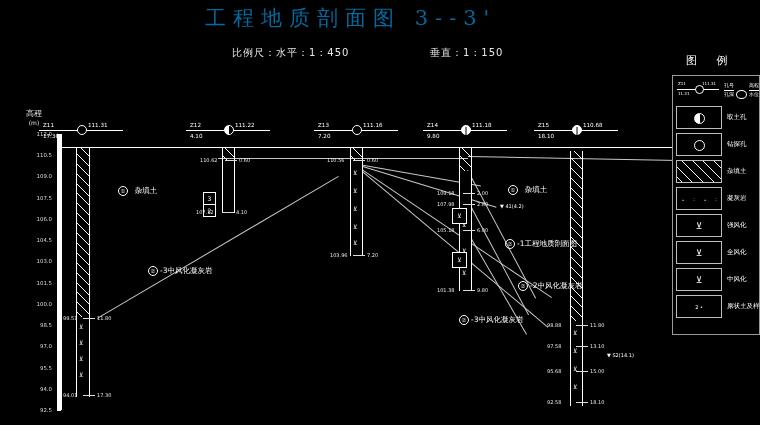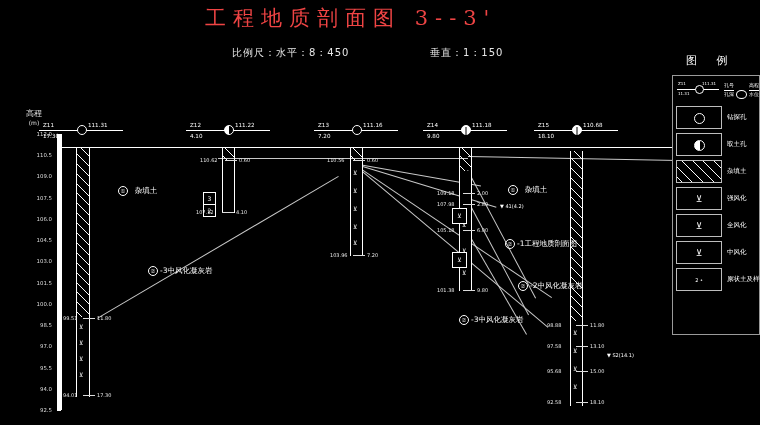--- a/index.html
+++ b/index.html
@@ -1,21 +1,21 @@
 <!DOCTYPE html>
 <html><head>
 <meta charset="utf-8">
 <style>
   html,body{margin:0;padding:0;background:#000;}
   body{width:760px;height:425px;overflow:hidden;
        font-family:"DejaVu Sans","Liberation Sans",sans-serif;color:#fff;}
   #stage{position:relative;width:760px;height:425px;background:#000;}
   .t{position:absolute;white-space:nowrap;line-height:1;}
   
-  .title{font-size:21px;letter-spacing:7px;color:#ef4444;font-family:"DejaVu Serif","Liberation Serif",serif;}
+  .title{font-size:21px;letter-spacing:7px;color:#0369a1;font-family:"DejaVu Serif","Liberation Serif",serif;}
   .subt{font-size:10px;color:#e8e8e8;letter-spacing:1px;}
   
   .axisbar{position:absolute;background:#fff;width:5px;}
   .tickline{position:absolute;background:#fff;height:1px;width:4px;}
   .ticklbl{position:absolute;font-size:5.4px;color:#dcdcdc;text-align:right;width:26px;}
   .axttl{font-size:8px;color:#e0e0e0;text-align:center;}
   
   .gline{position:absolute;background:#fff;height:1.2px;transform-origin:0 0;}
   .thin{position:absolute;background:#c8c8c8;height:1px;transform-origin:0 0;}
   
@@ -57,21 +57,21 @@
        transparent 0 3px,#fff 3px 3.8px,transparent 3.8px 7.5px);}
   .tuffbox{position:absolute;inset:0;font-size:5px;color:#fff;
      display:flex;align-items:center;justify-content:space-around;}
 </style>
 </head>
 <body>
 
 <div id="stage">
 
   <div class="t title" style="left:205px;top:8px;">工程地质剖面图 3--3'</div>
-  <div class="t subt" style="left:232px;top:48px;">比例尺：水平：8：450</div>
+  <div class="t subt" style="left:232px;top:48px;">比例尺：水平：1：450</div>
   <div class="t subt" style="left:430px;top:48px;">垂直：1：150</div>
 
   <div class="t axttl" style="left:14px;top:110px;width:40px;">高程</div>
   <div class="t axttl" style="left:14px;top:120px;width:40px;font-size:6px;">(m)</div>
   <div class="axisbar" style="left:57px;top:134px;height:276px;"></div>
   <div id="axis-ticks">
       <div class="tickline" style="left: 57px; top: 134px;"></div>
       <div class="ticklbl" style="left: 26px; top: 131px;">112.0</div>
       <div class="tickline" style="left: 57px; top: 155.231px;"></div>
       <div class="ticklbl" style="left: 26px; top: 152.231px;">110.5</div>
@@ -258,38 +258,49 @@
             <div style="position:absolute;left:1px;top:9px;width:42px;height:1px;background:#fff;"></div>
             <div style="position:absolute;left:2px;top:1px;font-size:4px;color:#fff;">Z11</div>
             <div style="position:absolute;left:2px;top:11px;font-size:4px;color:#fff;">11.31</div>
             <div style="position:absolute;left:26px;top:1px;font-size:4px;color:#fff;">111.31</div>
             <div style="position:absolute;left:19px;top:5px;width:7px;height:7px;border:1px solid #fff;border-radius:50%;background:#000;"></div>
           </div>
           <div class="legtxt2"><span style="display:inline-block;text-align:center;"><span style="display:block;">孔号</span><span style="display:block;border-top:1px solid #fff;">孔深</span></span><span style="display:inline-block;width:9px;height:7px;border:1px solid #fff;border-radius:50%;margin:0 2px;vertical-align:middle;"></span><span style="display:inline-block;text-align:center;"><span style="display:block;">高程</span><span style="display:block;border-top:1px solid #fff;">水位</span></span></div>
         </div>
         <div class="legrow">
           <div class="legbox">
+            <div style="position:absolute;left:17px;top:6px;width:9px;height:9px;border:1px solid #fff;border-radius:50%;background:linear-gradient(90deg,#fff 50%,#000 50%);"></div>
+          </div>
+          <div class="legtxt">取土孔</div>
+        </div>
+        <div class="legrow">
+          <div class="legbox">
             <div style="position:absolute;left:17px;top:6px;width:9px;height:9px;border:1px solid #fff;border-radius:50%;"></div>
           </div>
           <div class="legtxt">钻探孔</div>
         </div>
         <div class="legrow">
           <div class="legbox">
-            <div style="position:absolute;left:17px;top:6px;width:9px;height:9px;border:1px solid #fff;border-radius:50%;background:linear-gradient(90deg,#fff 50%,#000 50%);"></div>
-          </div>
-          <div class="legtxt">取土孔</div>
-        </div>
-        <div class="legrow">
-          <div class="legbox">
             <div class="hatchbox"></div>
           </div>
           <div class="legtxt">杂填土</div>
         </div>
         <div class="legrow">
           <div class="legbox">
+            <div class="tuffbox">
+              <span>⌄</span>
+              <span>:</span>
+              <span>⌄</span>
+              <span>:</span>
+            </div>
+          </div>
+          <div class="legtxt">凝灰岩</div>
+        </div>
+        <div class="legrow">
+          <div class="legbox">
             <div style="position:absolute;inset:0;display:flex;align-items:center;justify-content:center;font-size:9px;">⊻</div>
           </div>
           <div class="legtxt">强风化</div>
         </div>
         <div class="legrow">
           <div class="legbox">
             <div style="position:absolute;inset:0;display:flex;align-items:center;justify-content:center;font-size:9px;">⊻</div>
           </div>
           <div class="legtxt">全风化</div>
         </div>

